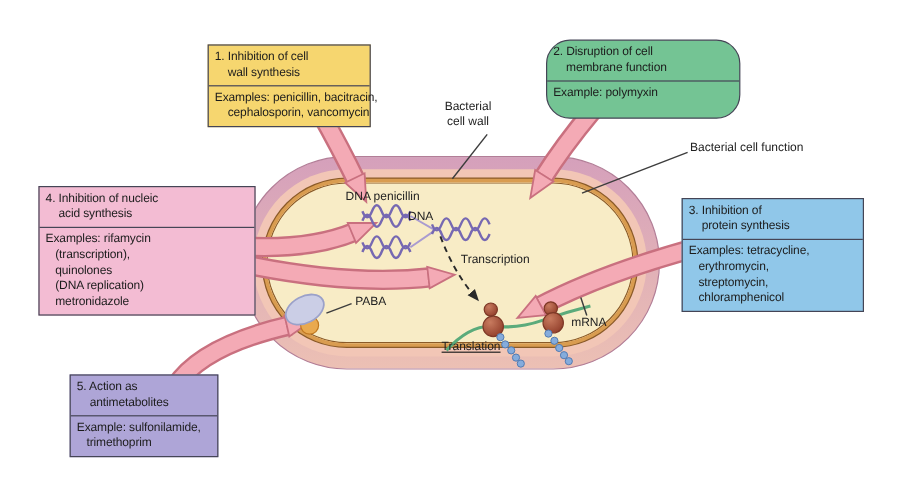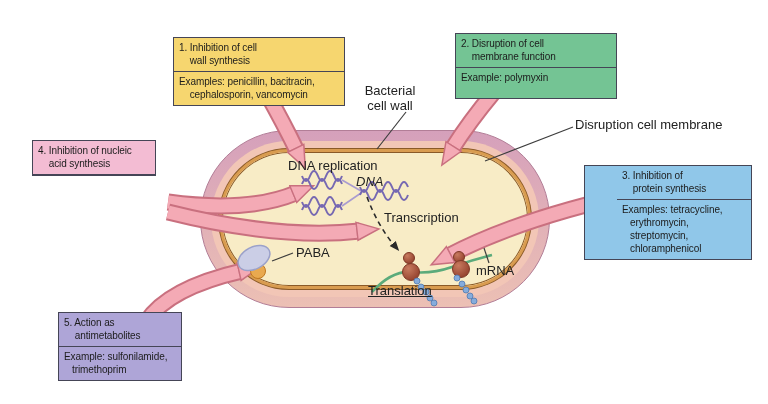--- a/index.html
+++ b/index.html
@@ -37,21 +37,21 @@
   .ptr{fill:none;stroke:#3d3d3d;stroke-width:1.2px;}
   .dna{fill:none;stroke:var(--dna);stroke-width:2px;}
   .fork{fill:none;stroke:#A99BD0;stroke-width:1.6px;}
   .mrna{fill:none;stroke:var(--mrna);stroke-width:2.6px;}
   .ribo{stroke:#7E3826;stroke-width:1px;}
   .bead{fill:var(--beads);stroke:#4F78B0;stroke-width:.8px;}
   .paba-disc{fill:var(--paba_disc);stroke:var(--paba_disc_edge);stroke-width:1.5px;}
   .paba-blob{fill:var(--paba_blob);stroke:#C07820;stroke-width:1px;}
 
   
-  .dlabel{position:absolute;z-index:3;font-size:13px;line-height:1.15;
+  .dlabel{position:absolute;z-index:3;font-size:10px;line-height:1.15;
     color:var(--text);white-space:pre;}
   .center{text-align:center;}
 
   
   .box{position:absolute;z-index:4;box-sizing:border-box;
     border:1.5px solid var(--box_border);font-size:10px;line-height:1.3;
     color:#1c1c1c;letter-spacing:-0.1px;}
   .box-head{padding:3px 5px 4px;border-bottom:1.5px solid var(--box_border);white-space:pre;}
   .box-body{padding:3px 5px 4px;white-space:pre;}
   .b1{background:var(--yellow_box);} .b2{background:var(--green_box);}
@@ -147,55 +147,60 @@
       <circle class="paba-blob" cx="258" cy="271" r="7.5"></circle>
       <ellipse class="paba-disc" cx="254" cy="258" rx="17" ry="11" transform="rotate(-28 254 258)"></ellipse>
     </g>
 
     <path class="ptr" d="M406,112 L377,149"></path>
     <path class="ptr" d="M573,127 L485,161"></path>
     <path class="ptr" d="M293,253 L272,261"></path>
     <path class="ptr" d="M489,263 L484,248"></path>
   </svg>
 
-  <div class="dlabel" style="left:288px;top:159px;">DNA replication</div>
-  <div class="dlabel" style="left:356px;top:175px;font-style:italic;">DNA</div>
+  <div class="dlabel" style="left:288px;top:159px;">DNA penicillin</div>
+  <div class="dlabel" style="left:340px;top:175px;">DNA</div>
   <div class="dlabel" style="left:384px;top:211px;">Transcription</div>
   <div class="dlabel" style="left:296px;top:246px;">PABA</div>
   <div class="dlabel" style="left:476px;top:264px;">mRNA</div>
   <div class="dlabel" style="left:368px;top:284px;text-decoration:underline;">Translation</div>
   <div class="dlabel center" style="left:362px;top:84px;width:56px;">Bacterial
 cell wall</div>
-  <div class="dlabel" style="left:575px;top:118px;">Disruption cell membrane</div>
-
-  <div class="box b1" style="left:173px;top:37px;width:172px;">
+  <div class="dlabel" style="left:575px;top:118px;">Bacterial cell function</div>
+
+  <div class="box b1" style="left:173px;top:37px;width:136px;">
     <div class="box-head">1. Inhibition of cell
     wall synthesis</div>
     <div class="box-body">Examples: penicillin, bacitracin,
     cephalosporin, vancomycin</div>
   </div>
 
-  <div class="box b2" style="left:455px;top:33px;width:162px;">
+  <div class="box b2" style="left:455px;top:33px;width:162px;border-radius:20px;">
     <div class="box-head">2. Disruption of cell
     membrane function</div>
     <div class="box-body" style="padding-bottom:14px;">Example: polymyxin</div>
   </div>
 
-  <div class="box b3" style="left:584px;top:165px;width:168px;padding-left:32px;">
+  <div class="box b3" style="left:568px;top:165px;width:152px;">
     <div class="box-head">3. Inhibition of
     protein synthesis</div>
     <div class="box-body">Examples: tetracycline,
    erythromycin,
    streptomycin,
    chloramphenicol</div>
   </div>
 
-  <div class="box b4" style="left:32px;top:140px;width:124px;">
+  <div class="box b4" style="left:32px;top:155px;width:181px;">
     <div class="box-head">4. Inhibition of nucleic
     acid synthesis</div>
+    <div class="box-body">Examples: rifamycin
+   (transcription),
+   quinolones
+   (DNA replication)
+   metronidazole</div>
   </div>
 
   <div class="box b5" style="left:58px;top:312px;width:124px;">
     <div class="box-head">5. Action as
     antimetabolites</div>
     <div class="box-body">Example: sulfonilamide,
    trimethoprim</div>
   </div>
 
 </div>

